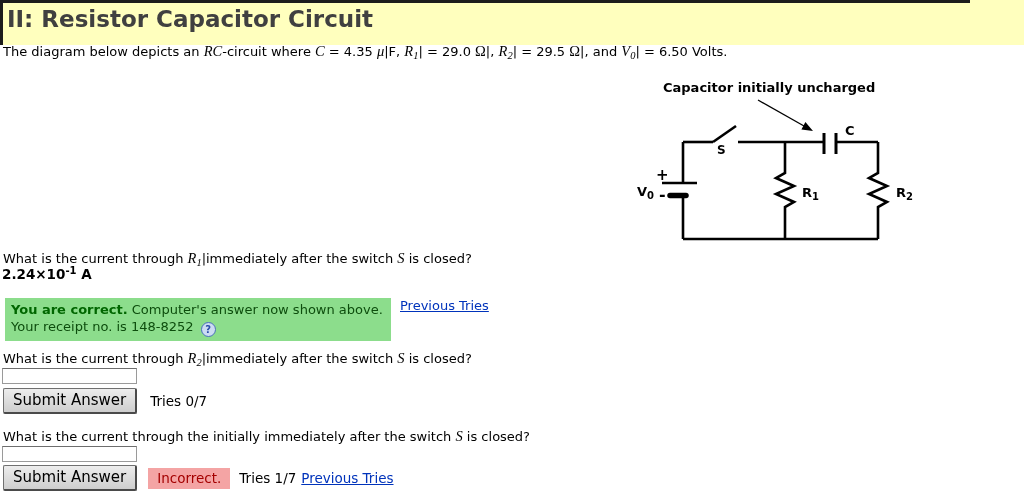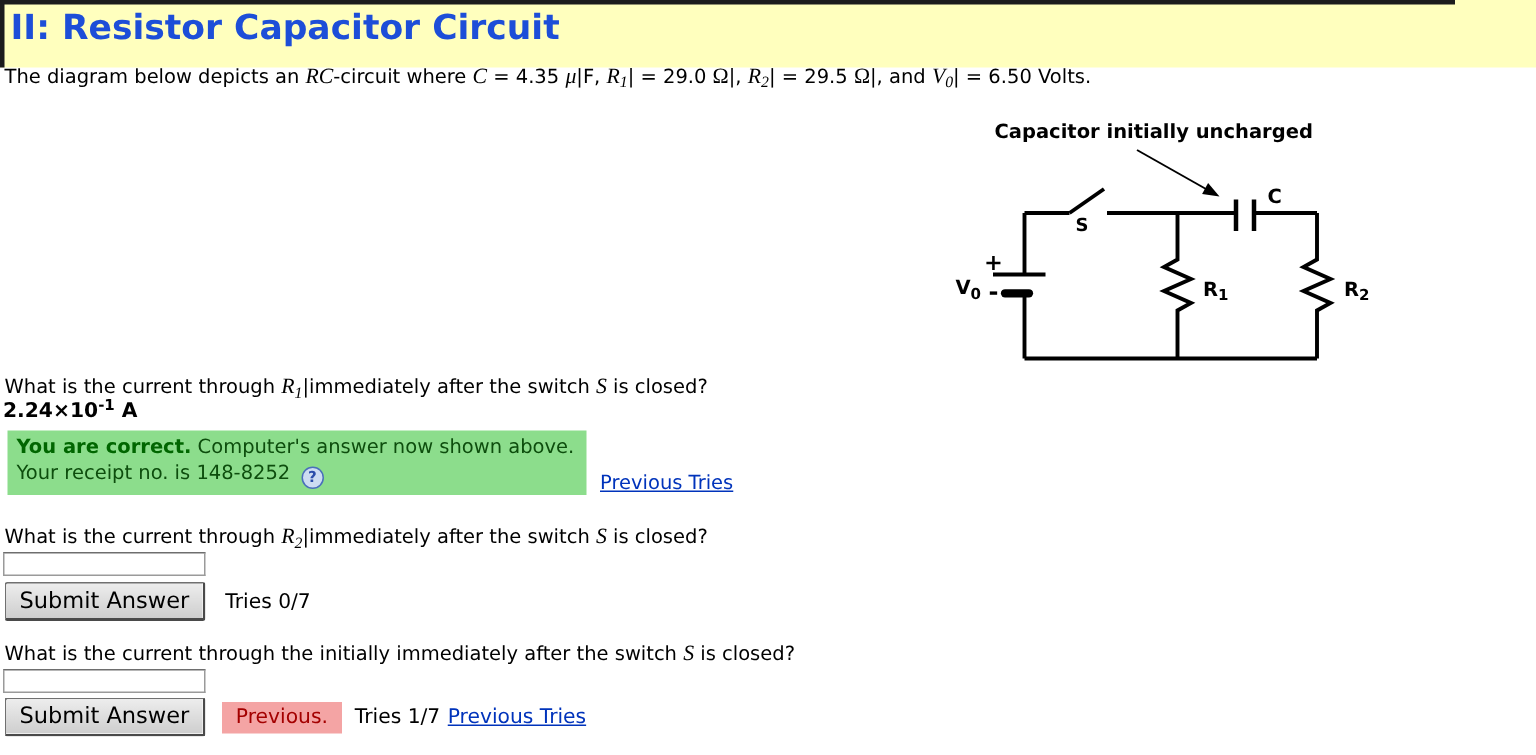--- a/index.html
+++ b/index.html
@@ -26,21 +26,21 @@
   .circuit text{font-family:"DejaVu Sans",sans-serif;font-weight:bold;fill:#000;}
   .wire{stroke:#000;stroke-width:2.6;fill:none;}
   .plate{stroke:#000;stroke-width:3;fill:none;}
   .thick{stroke:#000;stroke-width:5.5;stroke-linecap:round;fill:none;}
   .arrowline{stroke:#000;stroke-width:1.3;fill:none;}
 
   .q{position:absolute;left:3px;margin:0;white-space:nowrap;}
   .q1{top:250px;} .q2{top:350px;} .q3{top:428px;}
   .answer{position:absolute;left:2px;top:265px;margin:0;font-weight:bold;font-size:13.5px;}
 
-  .fbrow{position:absolute;left:5px;top:287px;display:flex;align-items:flex-end;gap:9px;}
+  .fbrow{position:absolute;left:5px;top:298px;display:flex;align-items:flex-start;gap:9px;}
   .fb{width:386px;box-sizing:border-box;padding:3px 6px 4px;line-height:17px;color:#0d4d0d;}
   .fb-bold{font-weight:bold;}
   .help{display:inline-block;width:13px;height:13px;border-radius:50%;background:#ccdcf2;
         border:1px solid #4a6fbb;color:#2a4daa;font-size:10px;font-weight:bold;text-align:center;
         line-height:13px;vertical-align:-2px;margin-left:3px;cursor:pointer;}
   .link{color:#0033bb;text-decoration:underline;cursor:pointer;}
 
   .answer-input{position:absolute;left:2px;width:135px;height:16px;box-sizing:border-box;
         border:1px solid #9a9a9a;border-top-color:#6e6e6e;background:#fff;font-size:12px;padding:0 2px;}
   .q2-input{top:368px;} .q3-input{top:446px;}
@@ -54,21 +54,21 @@
   .badge{margin-left:11px;padding:2px 9px 3px;font-size:13.5px;}
   .q3-controls .tries{margin-left:9px;}
   .q3-controls .link{margin-left:5px;font-size:13.5px;}
 </style>
 </head>
 <body>
 
 <div class="page">
 
   <header class="banner" style="background-color: rgb(255, 255, 190);">
-    <h1 style="color: #1d4ed8;">II: Resistor Capacitor Circuit</h1>
+    <h1 style="color: #404040;">II: Resistor Capacitor Circuit</h1>
   </header>
   <div class="edge-top"></div>
   <div class="edge-left"></div>
 
   <p class="problem"><span>The diagram below depicts an </span><span class="m">RC</span><span>-circuit where </span><span class="m">C</span><span> = 4.35 </span><span class="m">μ</span><span>|F, </span><span class="m">R</span><span class="msub">1</span><span>| = 29.0 </span><span class="mu">Ω</span><span>|, </span><span class="m">R</span><span class="msub">2</span><span>| = 29.5 </span><span class="mu">Ω</span><span>|, and </span><span class="m">V</span><span class="msub">0</span><span>| = 6.50 Volts.</span></p>
 
   <svg class="circuit" width="394" height="172" viewBox="0 0 394 172" xmlns="http://www.w3.org/2000/svg">
 
     <text x="33" y="14" font-size="13">Capacitor initially uncharged</text>
 
@@ -132,18 +132,18 @@
   <input class="answer-input q2-input" type="text" value="" style="">
   <div class="controls q2-controls">
     <button class="submit">Submit Answer</button>
     <span class="tries">Tries 0/7</span>
   </div>
 
   <p class="q q3"><span>What is the current through the initially immediately after the switch </span><span class="m">S</span><span> is closed?</span></p>
   <input class="answer-input q3-input" type="text" value="" style="">
   <div class="controls q3-controls">
     <button class="submit">Submit Answer</button>
-    <span class="badge" style="background-color: rgb(244, 164, 164); color: rgb(164, 0, 0);">Previous.</span>
+    <span class="badge" style="background-color: rgb(244, 164, 164); color: rgb(164, 0, 0);">Incorrect.</span>
     <span class="tries">Tries 1/7</span>
     <a class="link" style="color: rgb(0, 51, 187);">Previous Tries</a>
   </div>
 
 </div>
 
 </body></html>

